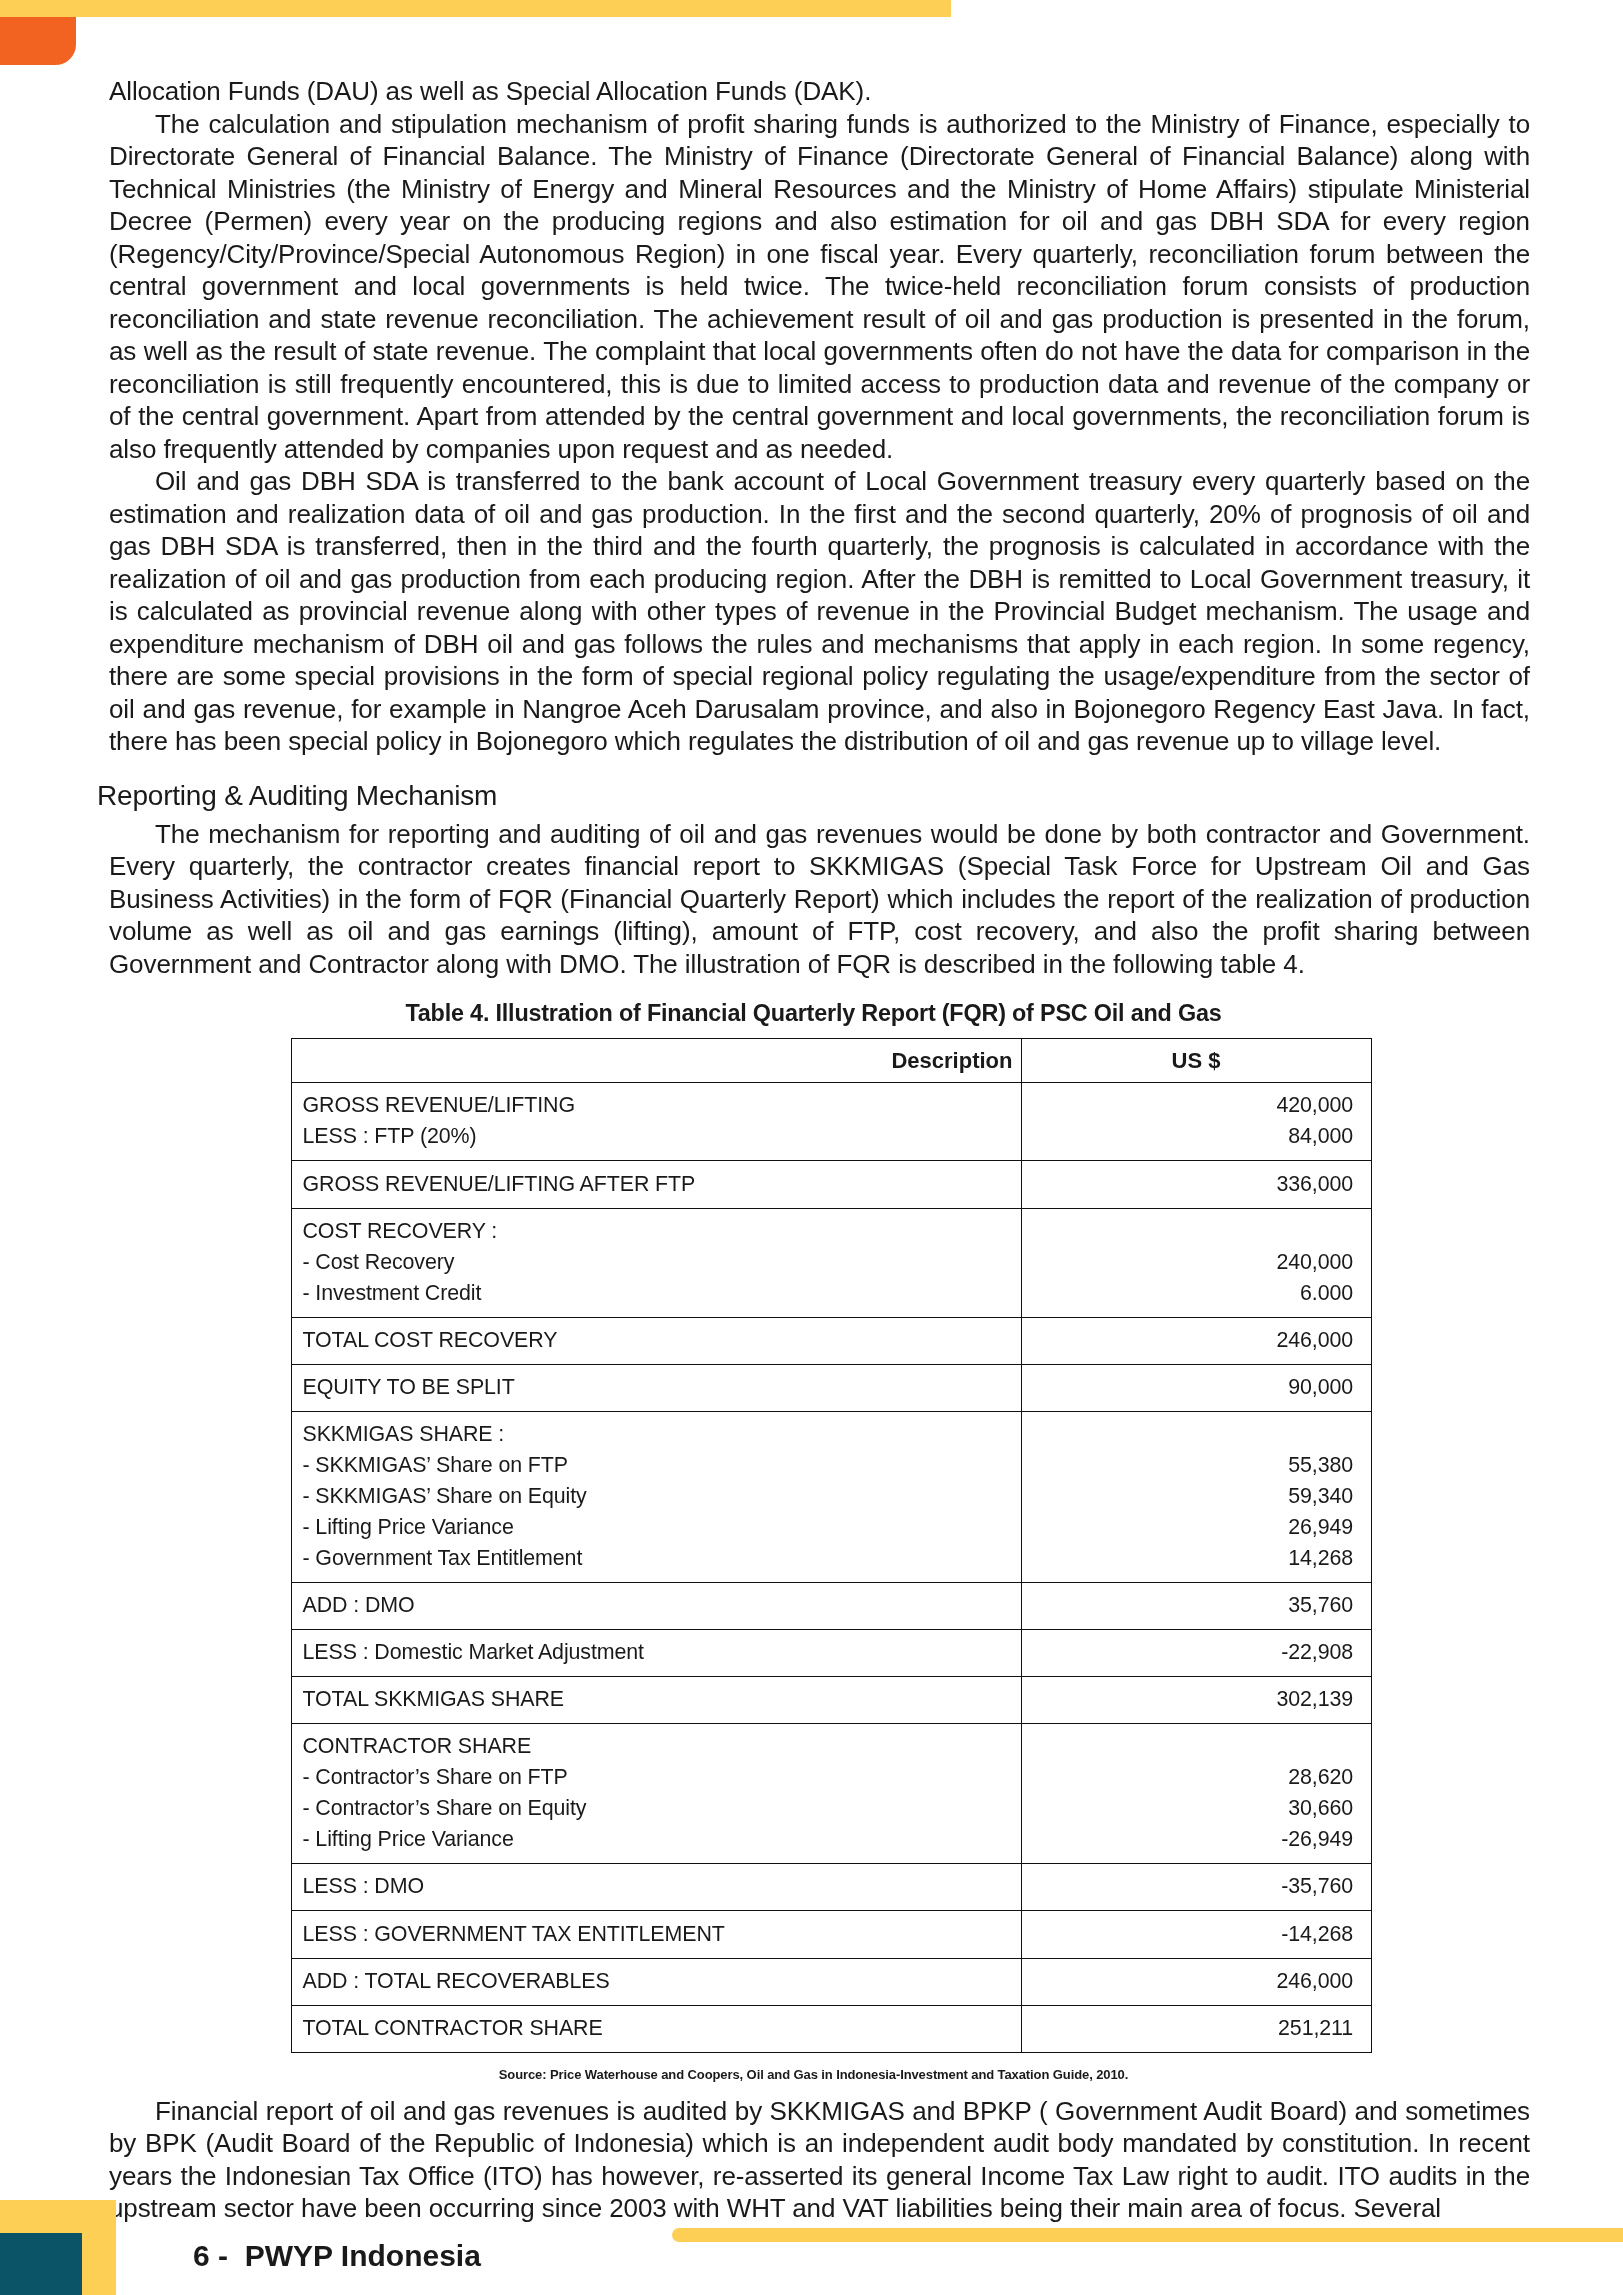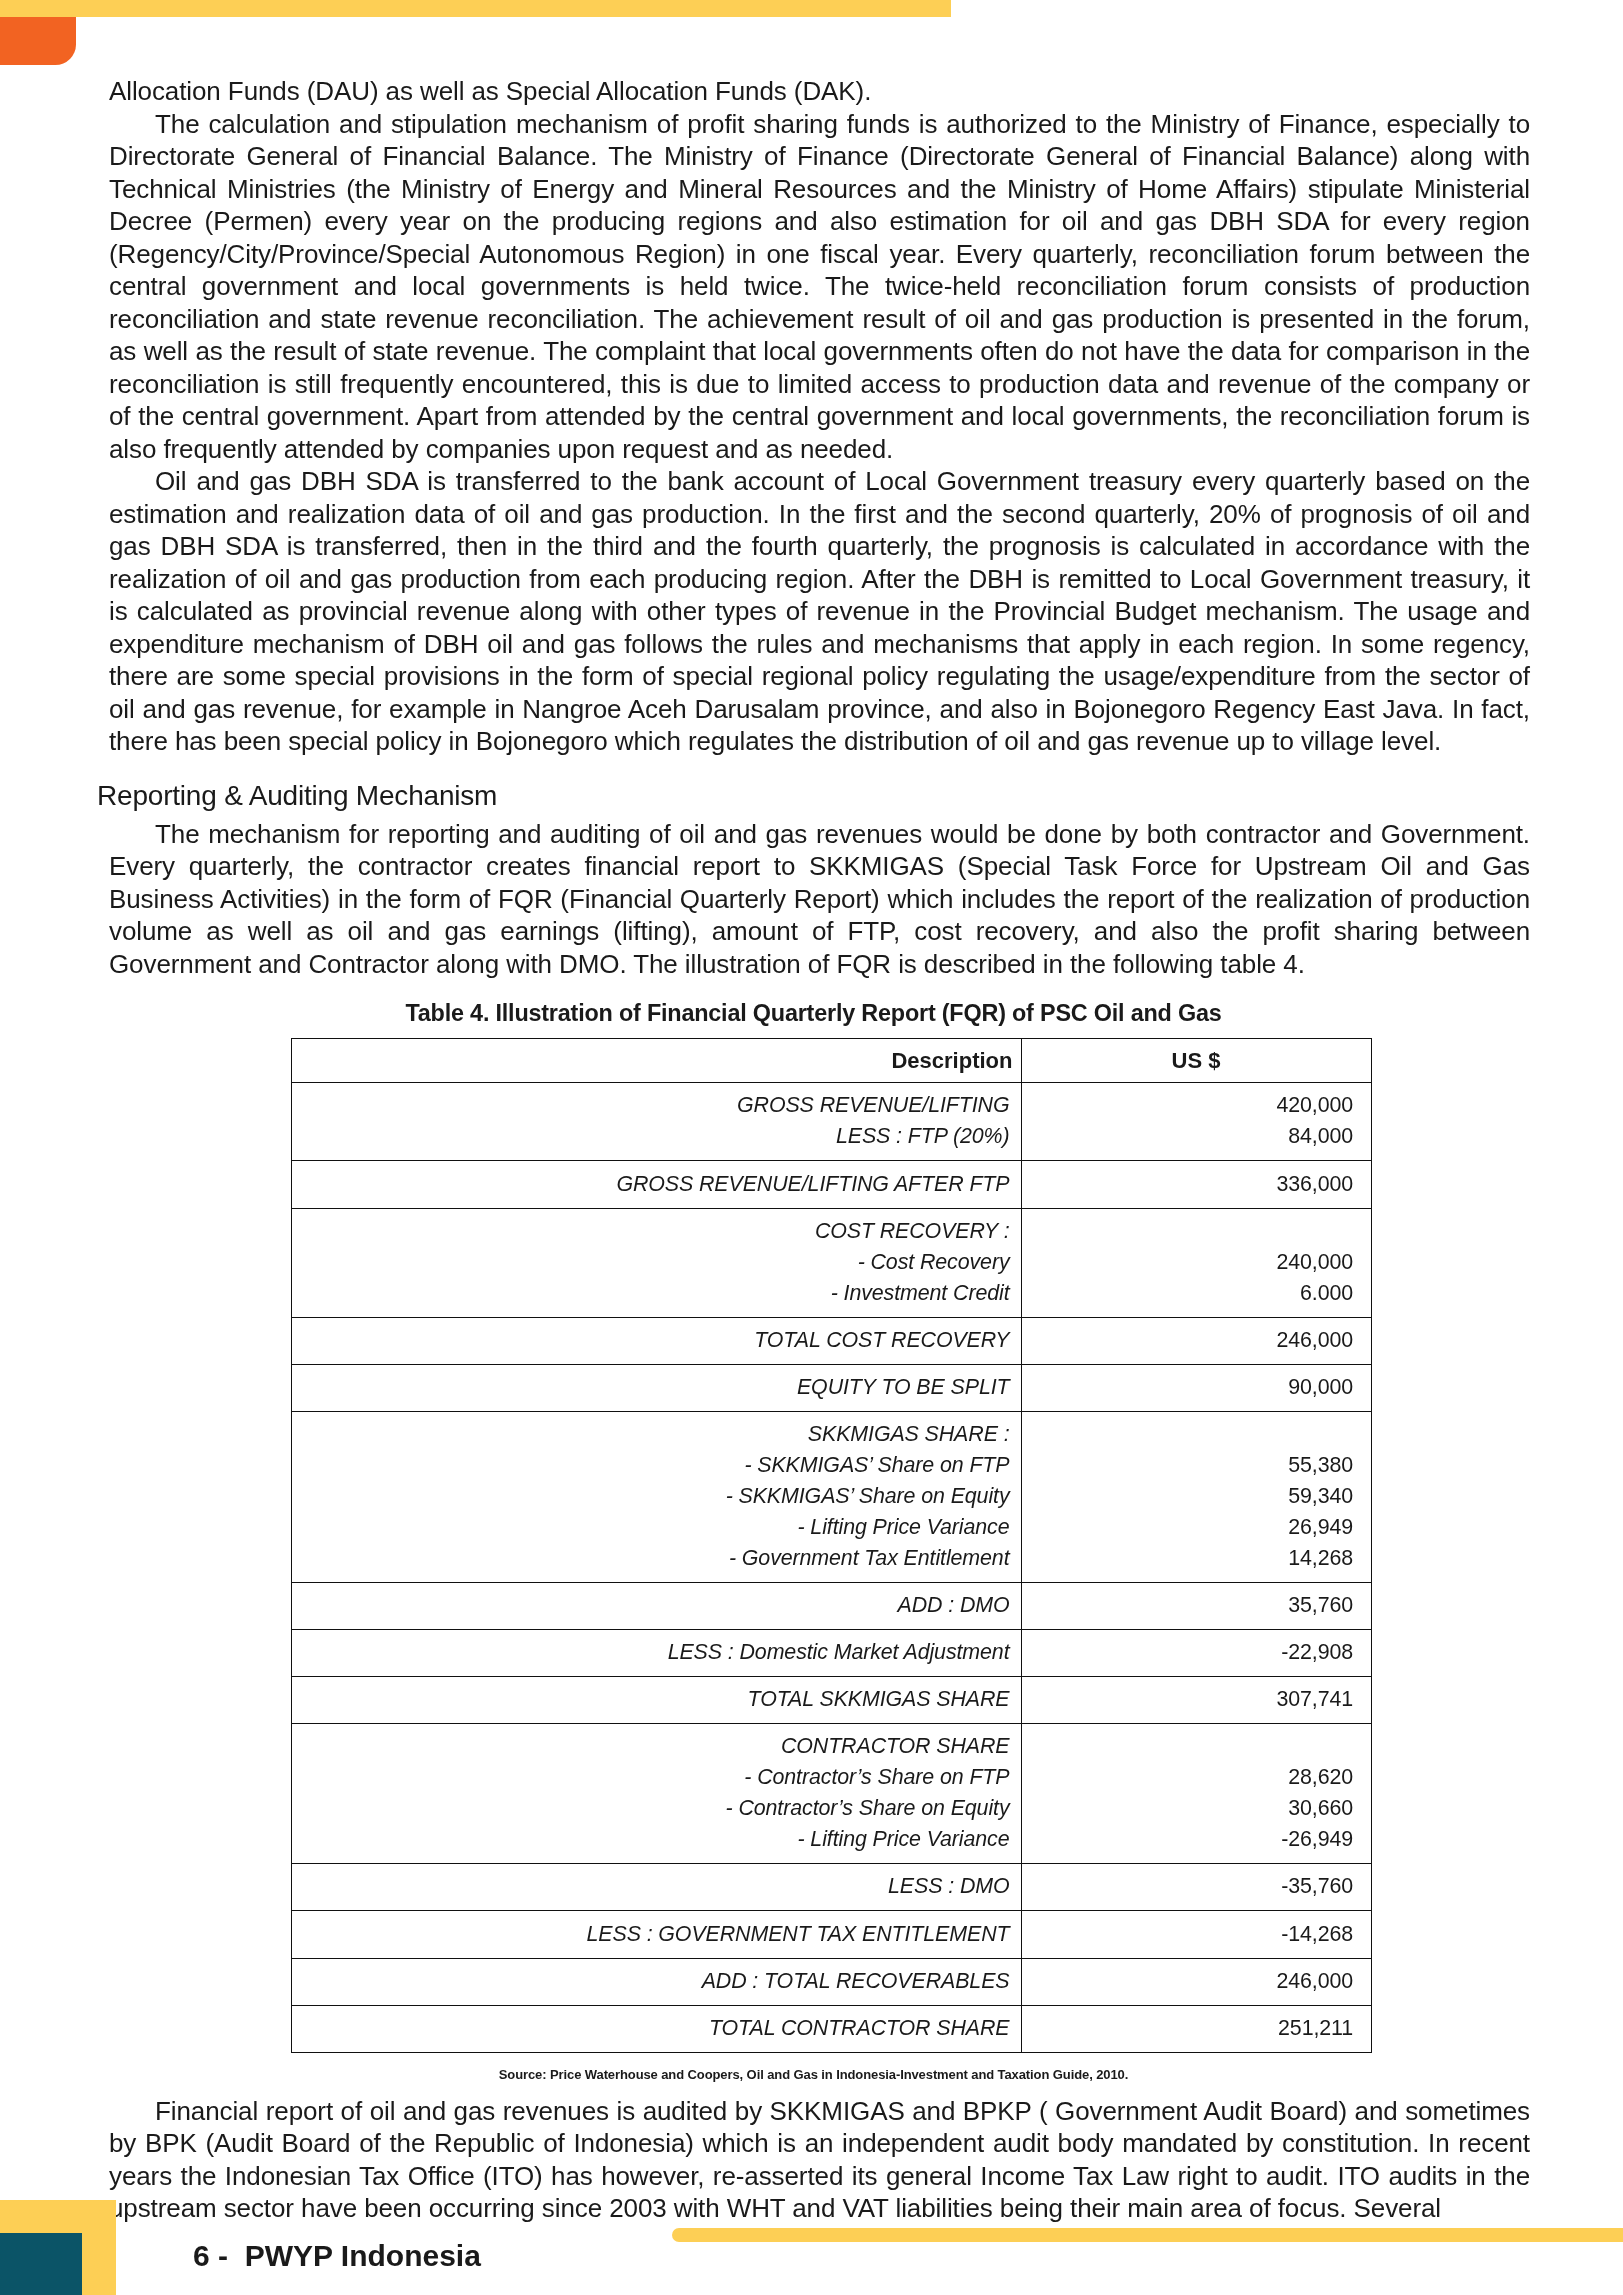--- a/index.html
+++ b/index.html
@@ -87,25 +87,24 @@
   table.fqr th.col-usd  { width: 333px; }
 
   table.fqr th {
     font-weight: bold;
     text-align: center;
     padding: 8.7px 8px;
     font-size: 22px;
   }
   table.fqr td.desc {
     padding: 7.1px 11px 8px 11px;
-    text-align: right;
+    text-align: left;
     vertical-align: top;
     line-height: 31px;
     letter-spacing: -0.1px;
-    font-style: italic;
   }
   table.fqr td.amt {
     padding: 7.1px 17.4px 8px 8px;
     text-align: right;
     vertical-align: top;
     line-height: 31px;
     letter-spacing: -0.1px;
   }
   table.fqr td .line { display: block; white-space: pre; }
   table.fqr td.amt .line.blank { visibility: hidden; }
@@ -256,21 +255,21 @@
             </td>
             <td class="amt">
               <span class="line">-22,908</span>
             </td>
           </tr>
           <tr>
             <td class="desc">
               <span class="line">TOTAL SKKMIGAS SHARE</span>
             </td>
             <td class="amt">
-              <span class="line">307,741</span>
+              <span class="line">302,139</span>
             </td>
           </tr>
           <tr>
             <td class="desc">
               <span class="line">CONTRACTOR SHARE</span>
               <span class="line">- Contractor’s Share on FTP</span>
               <span class="line">- Contractor’s Share on Equity</span>
               <span class="line">- Lifting Price Variance</span>
             </td>
             <td class="amt">

